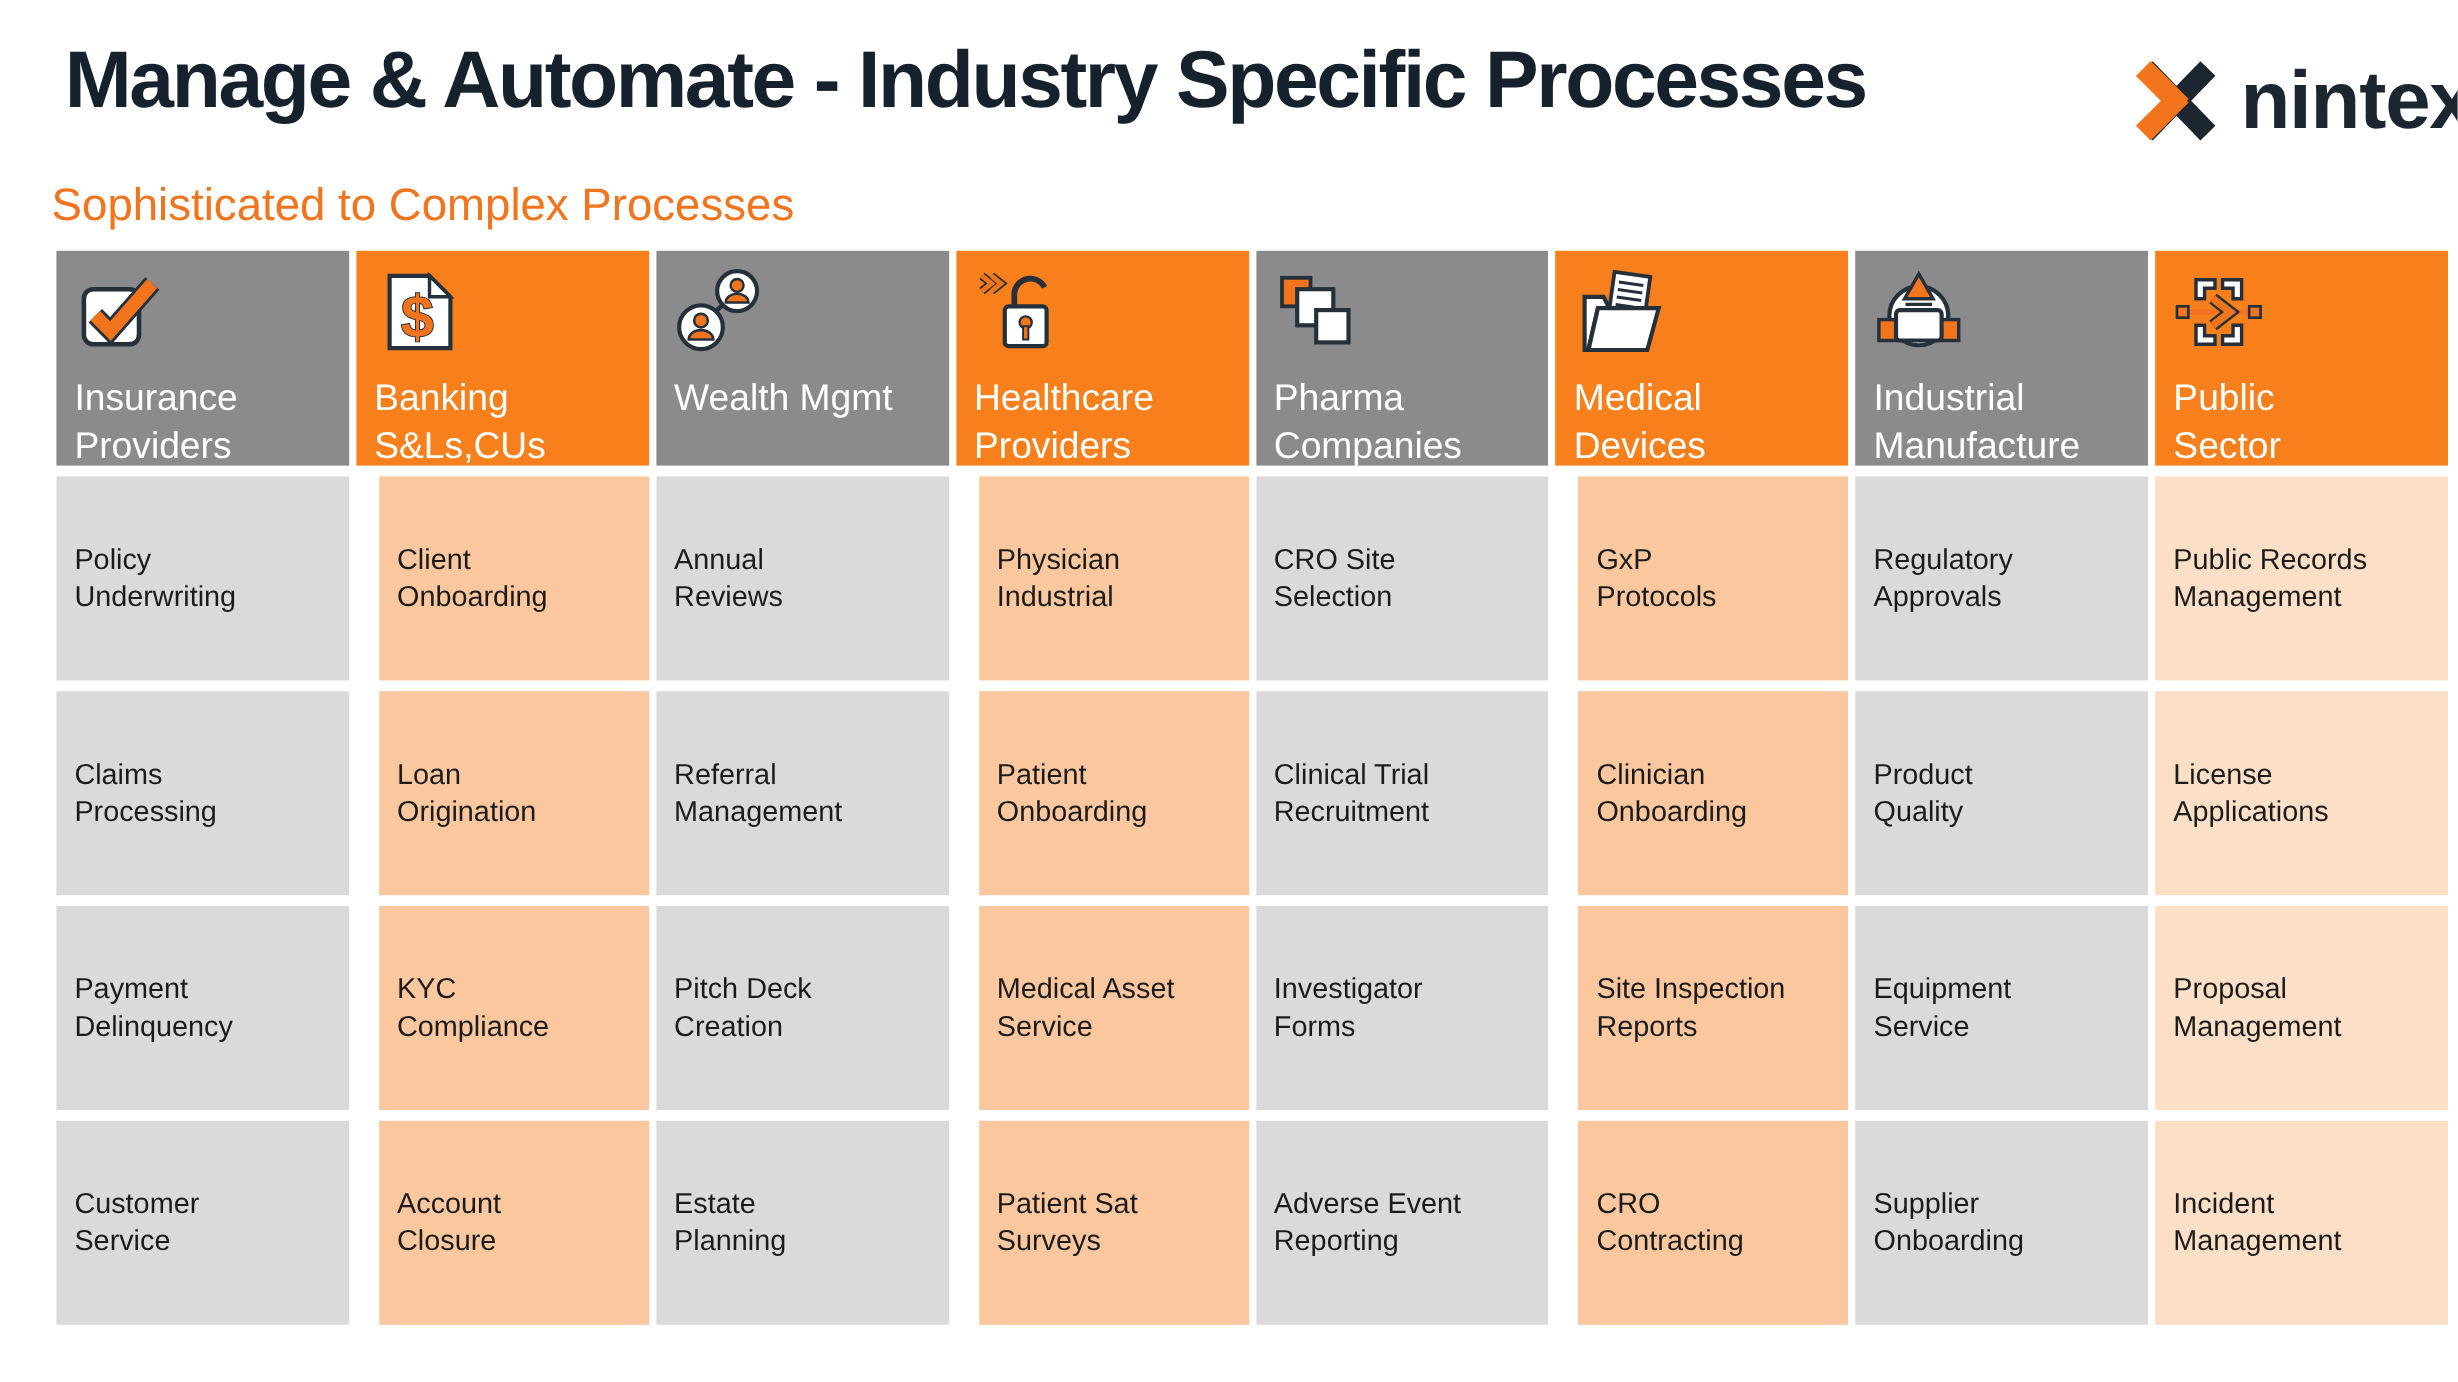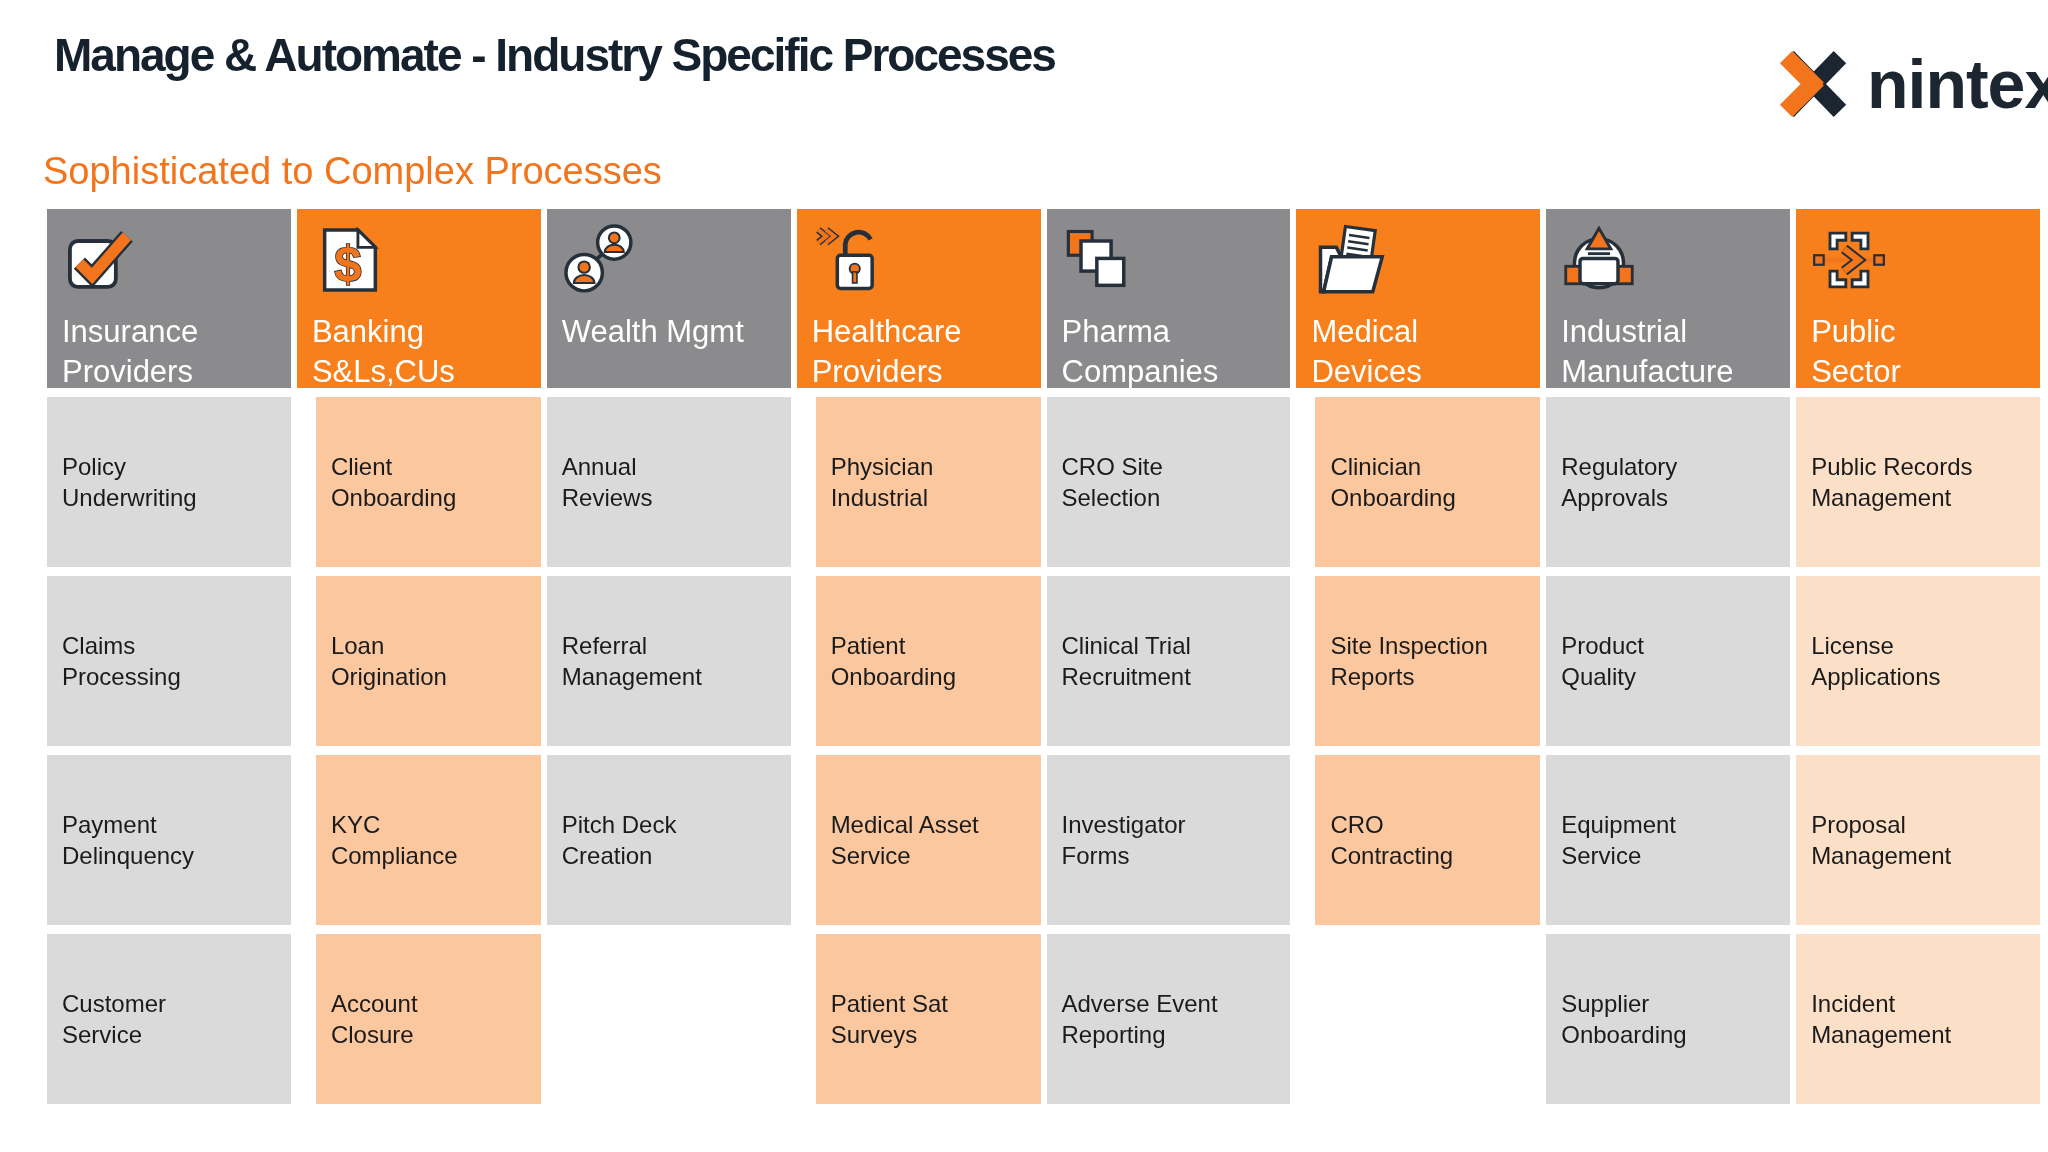--- a/index.html
+++ b/index.html
@@ -1,20 +1,20 @@
 <!DOCTYPE html>
 <html style="--title_text: #15222D; --accent: #F2741C; --header_orange: #F8801C; --header_gray: #8B8B8D; --cell_gray: #DADADB; --cell_peach: #FBC79E; --cell_peach_light: #FCDFC7; --body_text: #1B1B1B;"><head>
 <meta charset="utf-8">
 <style>
   html,body{margin:0;padding:0;background:#fff;}
   body{width:2048px;height:1152px;position:relative;overflow:hidden;
        font-family:"Liberation Sans", sans-serif;}
   .slide{position:absolute;inset:0;background:#fff;}
 
-  .title{position:absolute;left:54px;top:30px;font-size:46px;font-weight:bold;
+  .title{position:absolute;left:54px;top:30px;font-size:67px;font-weight:bold;
          color:var(--title_text,#15222D);letter-spacing:-2px;line-height:1.1;white-space:nowrap;}
   .subtitle{position:absolute;left:43px;top:150px;font-size:38px;font-weight:400;
             color:var(--accent,#F2741C);line-height:1.15;white-space:nowrap;}
 
   .logo{position:absolute;left:1775px;top:46px;display:flex;align-items:center;gap:16px;}
   .logo svg{display:block;}
   .logo-text{font-size:68px;font-weight:bold;color:#1B2631;letter-spacing:-1px;line-height:1;}
 
   .matrix{position:absolute;left:47px;top:209px;width:1993px;height:894px;
           display:grid;grid-template-columns:repeat(8,1fr);column-gap:6px;}
@@ -105,20 +105,22 @@
           <path d="M7.5 38.5 a6.5 5 0 0 1 13 0 z" fill="#F2741C" stroke="#25303B" stroke-width="1.3"></path>
         </svg>
         <div class="hdr-label">Wealth Mgmt</div>
       </div>
       <div class="cell gray">Annual
 Reviews</div>
       <div class="cell gray">Referral
 Management</div>
       <div class="cell gray">Pitch Deck
 Creation</div>
+      <div class="cell gray">Estate
+Planning</div>
     </div>
 
     <div class="col">
       <div class="hdr orange">
         <svg class="icon" viewBox="0 0 48 48">
           <path d="M4 5 l5 4 -5 4" fill="none" stroke="#25303B" stroke-width="4.4"></path>
           <path d="M9 5 l5 4 -5 4" fill="none" stroke="#25303B" stroke-width="4.4"></path>
           <path d="M4 5 l5 4 -5 4" fill="none" stroke="#F2741C" stroke-width="2.6"></path>
           <path d="M9 5 l5 4 -5 4" fill="none" stroke="#F2741C" stroke-width="2.6"></path>
           <path d="M21 21 v-7 a8.5 8.5 0 0 1 16 -3" fill="none" stroke="#25303B" stroke-width="3"></path>
@@ -168,20 +170,22 @@
             <line x1="23" y1="13" x2="36" y2="13" stroke="#25303B" stroke-width="1.6"></line>
             <line x1="23" y1="17" x2="36" y2="17" stroke="#25303B" stroke-width="1.6"></line>
             <line x1="23" y1="21" x2="33" y2="21" stroke="#25303B" stroke-width="1.6"></line>
           </g>
           <polygon points="6,44 6,16 16,16 19,22 13,22 8,44" fill="#fff" stroke="#25303B" stroke-width="2.2"></polygon>
           <polygon points="8,44 13,22 45,22 39,44" fill="#fff" stroke="#25303B" stroke-width="2.2"></polygon>
         </svg>
         <div class="hdr-label">Medical
 Devices</div>
       </div>
+      <div class="cell peach">GxP
+Protocols</div>
       <div class="cell peach">Clinician
 Onboarding</div>
       <div class="cell peach">Site Inspection
 Reports</div>
       <div class="cell peach">CRO
 Contracting</div>
     </div>
 
     <div class="col">
       <div class="hdr gray">

